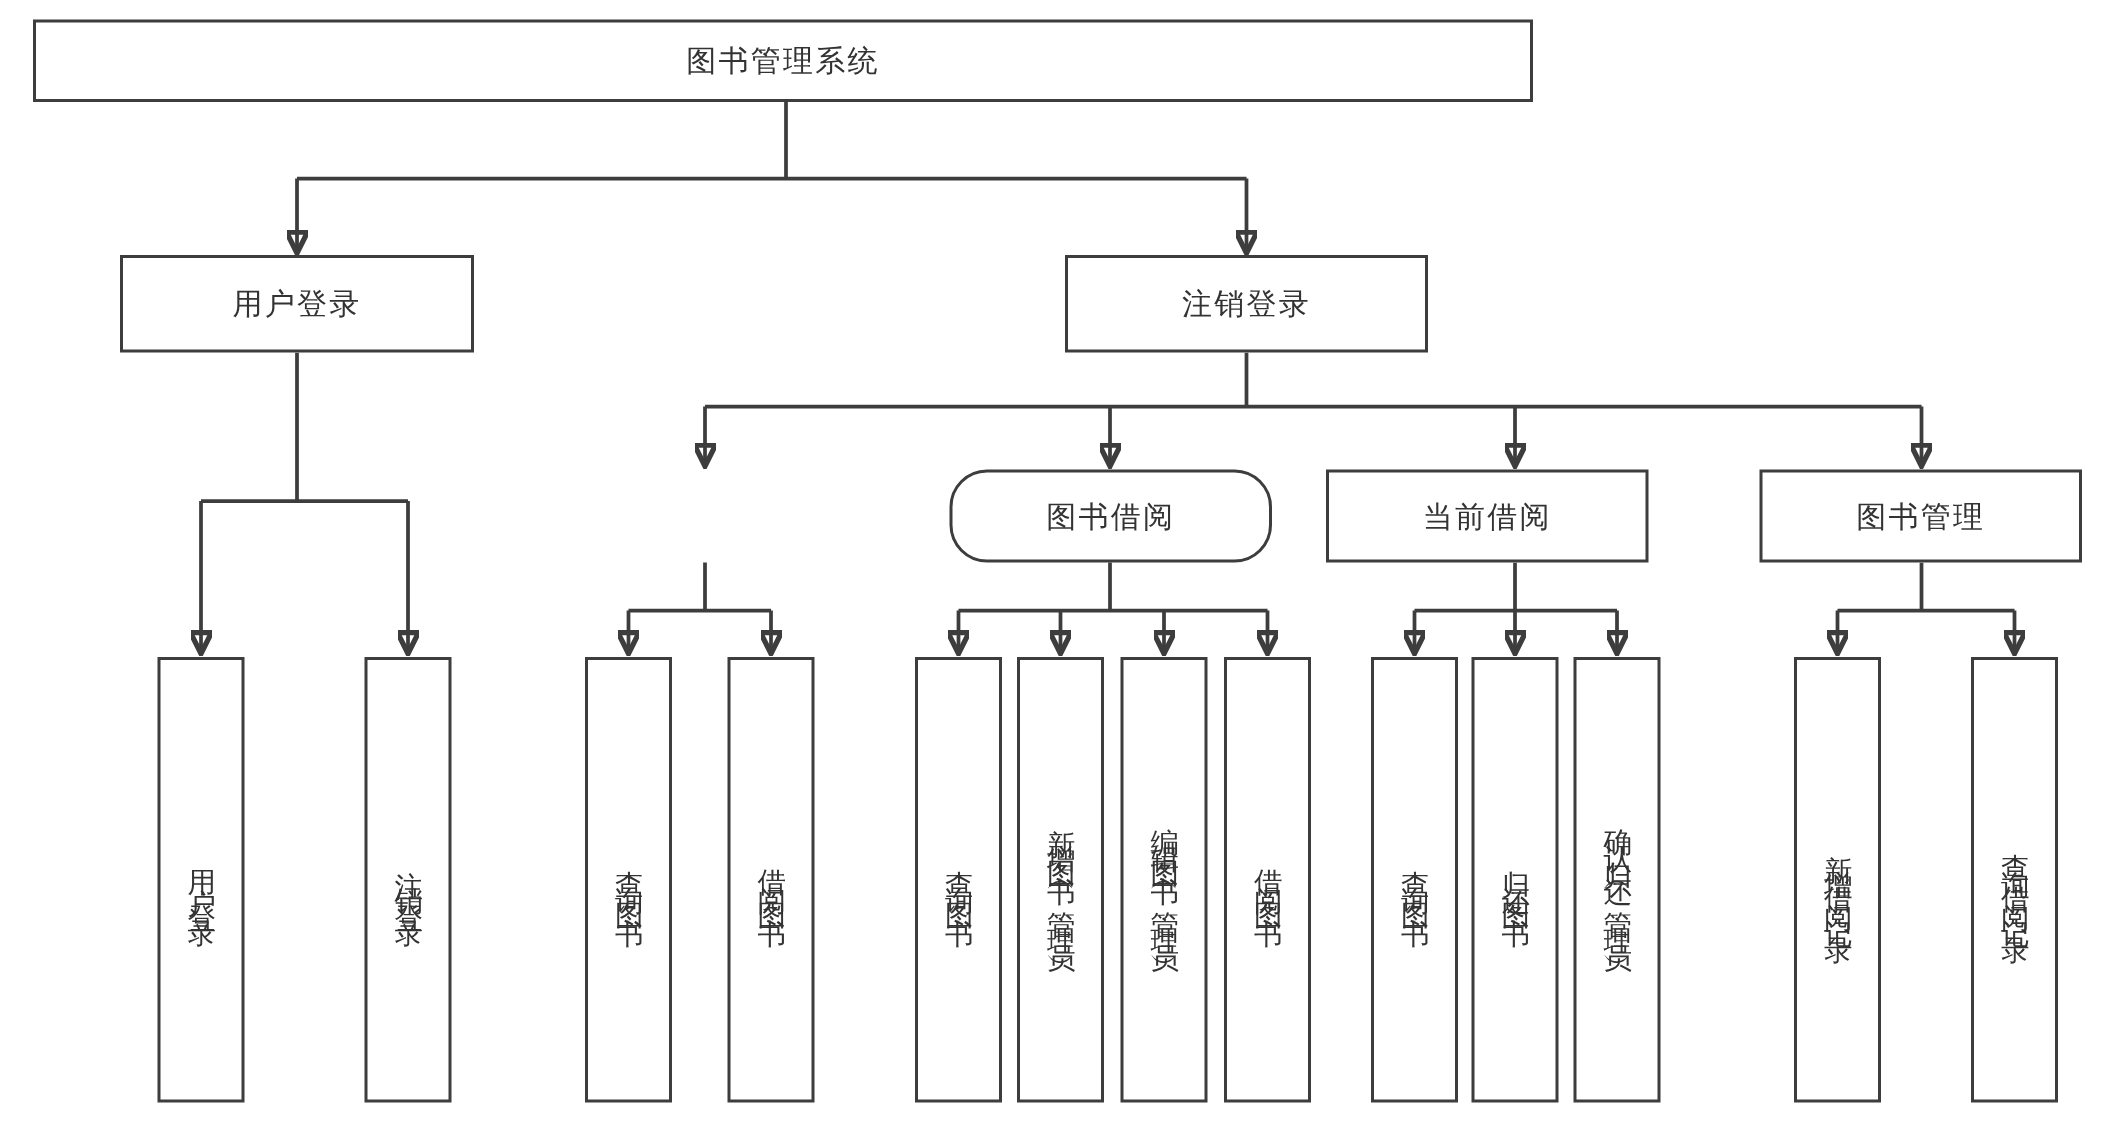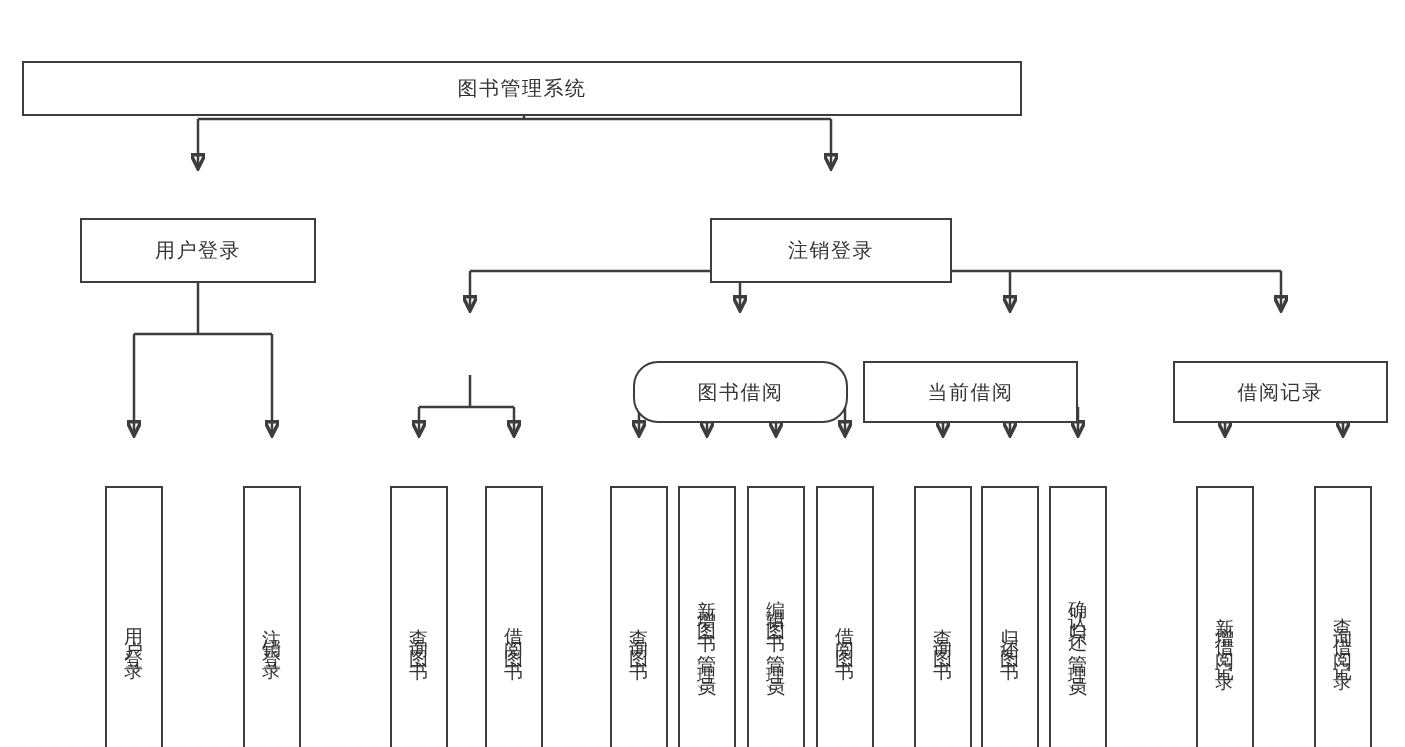--- a/index.html
+++ b/index.html
@@ -21,21 +21,20 @@
   .wires path{stroke:var(--line);stroke-width:2.5;fill:none;}
   marker path{fill:var(--line);stroke:none;}
   .box{
     position:absolute;
     box-sizing:border-box;
     background:#ffffff;
     border:2.5px solid var(--line);
     color:var(--text);
     display:flex;align-items:center;justify-content:center;
     z-index:2;
-    margin-top:48px;
   }
   .h{font-size:20px;letter-spacing:1.5px;white-space:nowrap;}
   .v{
     writing-mode:vertical-rl;
     text-orientation:mixed;
     font-size:19px;
     line-height:1;
     letter-spacing:11px;
   }
   .watermark{
@@ -100,22 +99,22 @@
     <path d="M1225,407 V433" marker-end="url(#arw)"></path>
     <path d="M1343,407 V433" marker-end="url(#arw)"></path>
   </svg>
 
   <div class="box h" style="left:22px;top:13px;width:1000px;height:55px;">图书管理系统</div>
 
   <div class="box h" style="left:80px;top:170px;width:236px;height:65px;">用户登录</div>
   <div class="box h" style="left:710px;top:170px;width:242px;height:65px;">注销登录</div>
 
   <div class="box h" style="left:633px;top:313px;width:215px;height:62px;border-radius:25px;">图书借阅</div>
-  <div class="box h" style="left:863px;top:313px;width:215px;height:62px;">当前借阅</div>
-  <div class="box h" style="left:1173px;top:313px;width:215px;height:62px;">借阅记录</div>
+  <div class="box h" style="left:884px;top:313px;width:215px;height:62px;">当前借阅</div>
+  <div class="box h" style="left:1173px;top:313px;width:215px;height:62px;">图书管理</div>
 
   <div class="box v" style="left:105px;top:438px;width:58px;height:297px;">用户登录</div>
   <div class="box v" style="left:243px;top:438px;width:58px;height:297px;">注销登录</div>
 
   <div class="box v" style="left:390px;top:438px;width:58px;height:297px;">查询图书</div>
   <div class="box v" style="left:485px;top:438px;width:58px;height:297px;">借阅图书</div>
 
   <div class="box v" style="left:610px;top:438px;width:58px;height:297px;">查询图书</div>
   <div class="box v" style="left:678px;top:438px;width:58px;height:297px;">新增图书（管理员）</div>
   <div class="box v" style="left:747px;top:438px;width:58px;height:297px;">编辑图书（管理员）</div>

